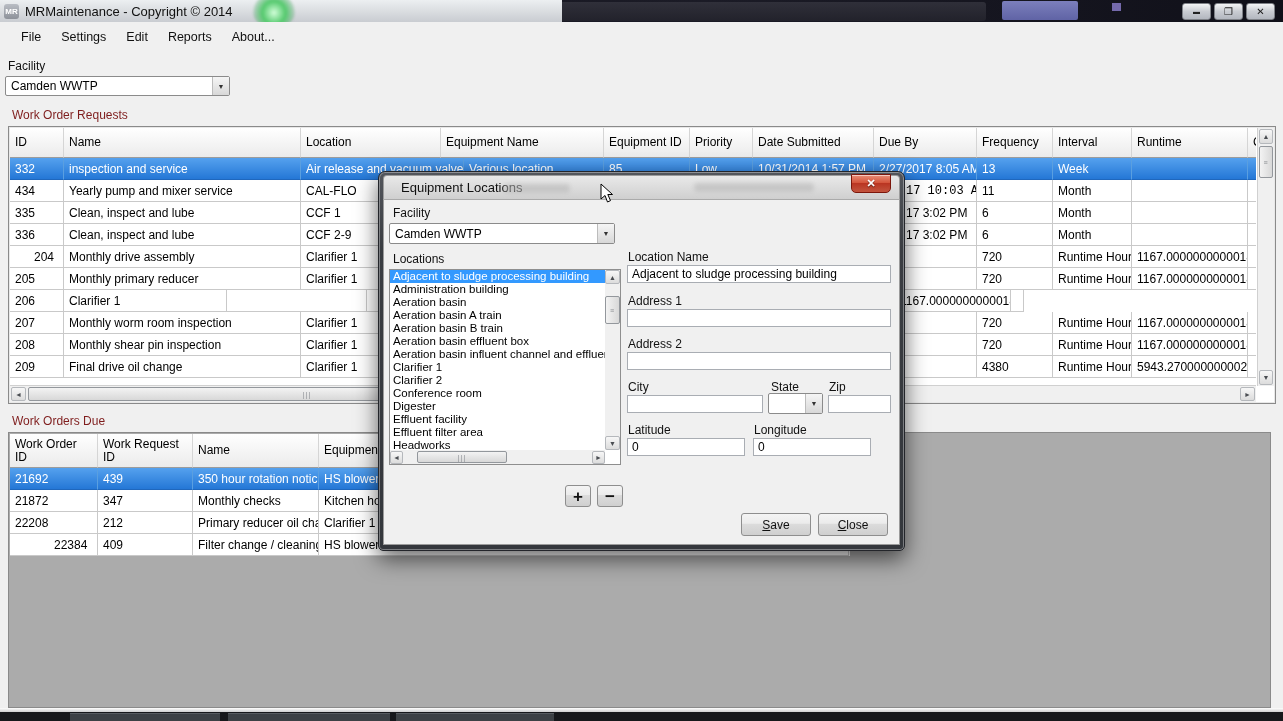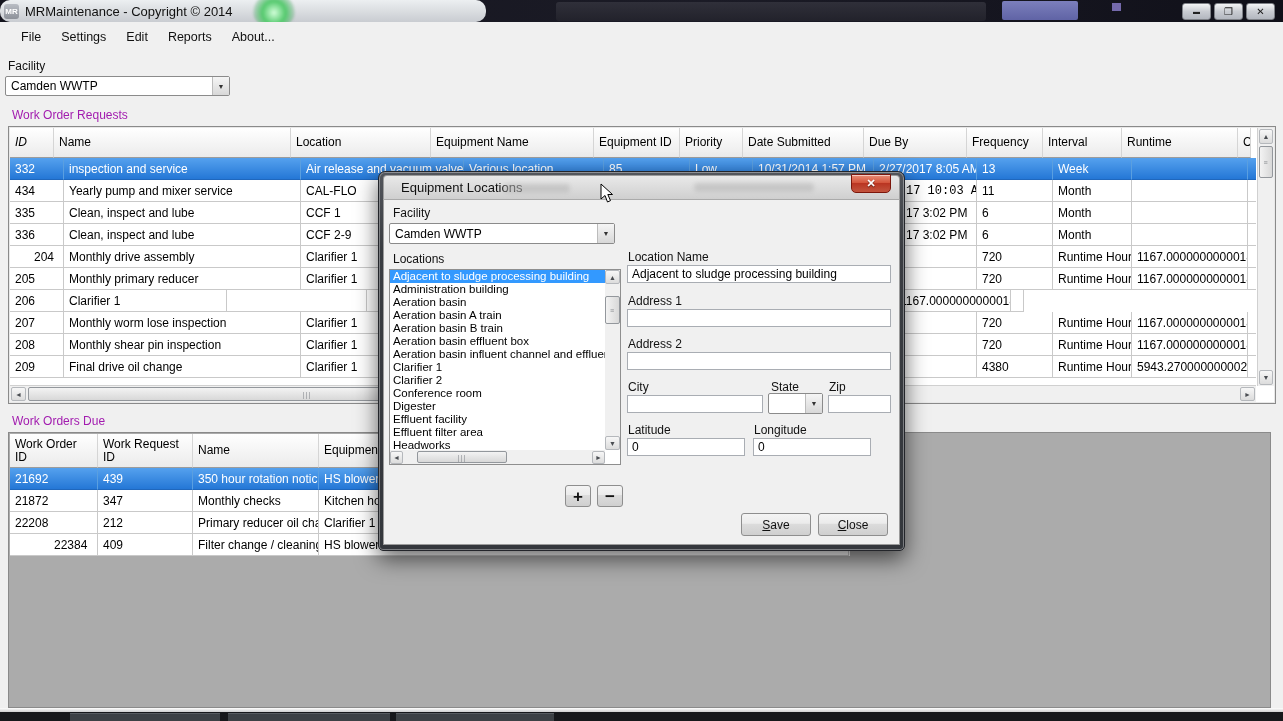--- a/index.html
+++ b/index.html
@@ -2,21 +2,21 @@
 <html><head>
 <meta charset="utf-8">
 <style>
   html,body{margin:0;padding:0;background:#555;}
   *{box-sizing:border-box;}
   .screen{position:relative;width:1283px;height:721px;background:#f0f0f0;overflow:hidden;
           font-family:"Liberation Sans",sans-serif;color:#000;}
 
   
   .titlebar{position:absolute;left:0;top:0;width:1283px;height:22px;background:linear-gradient(90deg,#14141d,#1b1b26 55%,#101019);}
-  .title-plate{position:absolute;left:0;top:0;width:486px;height:22px;background:linear-gradient(#eceff1,#c9ccd1);display:flex;align-items:center;border-radius:10px;}
+  .title-plate{position:absolute;left:0;top:0;width:562px;height:22px;background:linear-gradient(#eceff1,#c9ccd1);display:flex;align-items:center;}
   .app-icon{width:15px;height:15px;margin:0 6px 0 4px;border-radius:3px;background:linear-gradient(#b9bdc4,#8d9199);color:#fff;
             font-size:8px;font-weight:bold;display:flex;align-items:center;justify-content:center;}
   .app-title{font-size:13px;color:#111;}
   .green-orb{position:absolute;left:252px;top:-6px;width:44px;height:34px;border-radius:50%;
              background:radial-gradient(circle at 50% 55%, #d2ffd9 0%, #55c96e 40%, rgba(40,150,70,.25) 68%, transparent 75%);filter:blur(1px);}
   .backdrop-win{position:absolute;left:556px;top:2px;width:430px;height:19px;background:linear-gradient(#32323c,#23232c);border-radius:3px;opacity:.9;}
   .backdrop-accent{position:absolute;left:1002px;top:1px;width:76px;height:19px;background:linear-gradient(#8e92d8,#6d71bd);border-radius:2px;opacity:.85;}
   .backdrop-dot{position:absolute;left:1112px;top:3px;width:9px;height:8px;background:#8d7fd0;opacity:.8;}
   .win-btns{position:absolute;right:8px;top:3px;display:flex;gap:3px;}
   .win-btn{width:29px;height:17px;border:1px solid #7e8187;border-radius:3px;background:linear-gradient(#f4f5f6,#c9ccd2 50%,#b3b7bf);
@@ -29,21 +29,21 @@
   
   .label{font-size:12px;color:#111;}
   .facility-label{position:absolute;left:8px;top:59px;}
   .combo{position:absolute;background:#fff;border:1px solid #8b8b8b;border-radius:2px;display:flex;align-items:center;}
   .combo .val{flex:1;font-size:12px;padding:0 5px;white-space:nowrap;overflow:hidden;}
   .combo .btn{width:17px;align-self:stretch;border-left:1px solid #bcbcbc;background:linear-gradient(#f5f5f5,#d8d8d8);
               display:flex;align-items:center;justify-content:center;font-size:7px;color:#333;}
   .facility-combo{left:5px;top:76px;width:225px;height:20px;}
 
   
-  .grid-title{position:absolute;font-size:12px;color:#a21caf;}
+  .grid-title{position:absolute;font-size:12px;color:#7f1d1d;}
   .grid-box{position:absolute;border:1px solid #8a8a8a;background:#fff;box-shadow:inset 0 0 0 1px #e8e8e8;}
   .hdr-row,.data-row{display:flex;}
   .hdr-cell{background:linear-gradient(#ffffff,#ebebeb);border-right:1px solid #d5d5d5;border-bottom:1px solid #9c9c9c;
             font-size:12px;display:flex;align-items:center;padding:1px 5px;line-height:13px;overflow:hidden;}
   .cell{border-right:1px solid #c9c9c9;border-bottom:1px solid #c9c9c9;font-size:12px;display:flex;align-items:center;
         padding:0 5px;white-space:nowrap;overflow:hidden;}
   .data-row.selected .cell{background:linear-gradient(#55a1ee,#2477d6);color:#fff;border-right-color:#5a9fe0;border-bottom-color:#1f67bd;}
   .clip-indent{padding-left:32px;}
   .smudge{height:9px;border-radius:4px;background:#9b9b9b;filter:blur(2px);opacity:.75;}
 
@@ -139,21 +139,21 @@
   <div class="label facility-label">Facility</div>
   <div class="combo facility-combo">
     <span class="val">Camden WWTP</span>
     <span class="btn">▼</span>
   </div>
 
   <div class="grid-title" style="left:12px;top:108px;">Work Order Requests</div>
   <div class="grid-box grid1">
     <div class="grid1-inner" id="grid1-inner">
         <div class="hdr-row">
-          <div class="hdr-cell" style="width: 44px; flex: 0 0 auto; font-style: italic;">ID</div>
+          <div class="hdr-cell" style="width: 54px; flex: 0 0 auto;">ID</div>
           <div class="hdr-cell" style="width: 237px; flex: 0 0 auto;">Name</div>
           <div class="hdr-cell" style="width: 140px; flex: 0 0 auto;">Location</div>
           <div class="hdr-cell" style="width: 163px; flex: 0 0 auto;">Equipment Name</div>
           <div class="hdr-cell" style="width: 86px; flex: 0 0 auto;">Equipment ID</div>
           <div class="hdr-cell" style="width: 63px; flex: 0 0 auto;">Priority</div>
           <div class="hdr-cell" style="width: 121px; flex: 0 0 auto;">Date Submitted</div>
           <div class="hdr-cell" style="width: 103px; flex: 0 0 auto;">Due By</div>
           <div class="hdr-cell" style="width: 76px; flex: 0 0 auto;">Frequency</div>
           <div class="hdr-cell" style="width: 79px; flex: 0 0 auto;">Interval</div>
           <div class="hdr-cell" style="width: 116px; flex: 0 0 auto;">Runtime</div>
@@ -255,21 +255,21 @@
           <div class="cell" style="width: 63px; flex: 0 0 auto;"></div>
           <div class="cell" style="width: 121px; flex: 0 0 auto;"></div>
           <div class="cell" style="width: 103px; flex: 0 0 auto;"></div>
           <div class="cell" style="width: 76px; flex: 0 0 auto;">720</div>
           <div class="cell" style="width: 79px; flex: 0 0 auto;">Runtime Hours</div>
           <div class="cell" style="width: 116px; flex: 0 0 auto;">1167.0000000000018</div>
           <div class="cell" style="width: 13px; flex: 0 0 auto;"></div>
         </div>
         <div class="data-row">
           <div class="cell" style="width: 54px; flex: 0 0 auto;">207</div>
-          <div class="cell" style="width: 237px; flex: 0 0 auto;">Monthly worm lose inspection</div>
+          <div class="cell" style="width: 237px; flex: 0 0 auto;">Monthly worm room inspection</div>
           <div class="cell" style="width: 163px; flex: 0 0 auto;">Clarifier 1</div>
           <div class="cell" style="width: 140px; flex: 0 0 auto;"></div>
           <div class="cell" style="width: 86px; flex: 0 0 auto;"></div>
           <div class="cell" style="width: 63px; flex: 0 0 auto;"></div>
           <div class="cell" style="width: 121px; flex: 0 0 auto;"></div>
           <div class="cell" style="width: 103px; flex: 0 0 auto;"></div>
           <div class="cell" style="width: 76px; flex: 0 0 auto;">720</div>
           <div class="cell" style="width: 79px; flex: 0 0 auto;">Runtime Hours</div>
           <div class="cell" style="width: 116px; flex: 0 0 auto;">1167.0000000000018</div>
           <div class="cell" style="width: 13px; flex: 0 0 auto;"></div>

